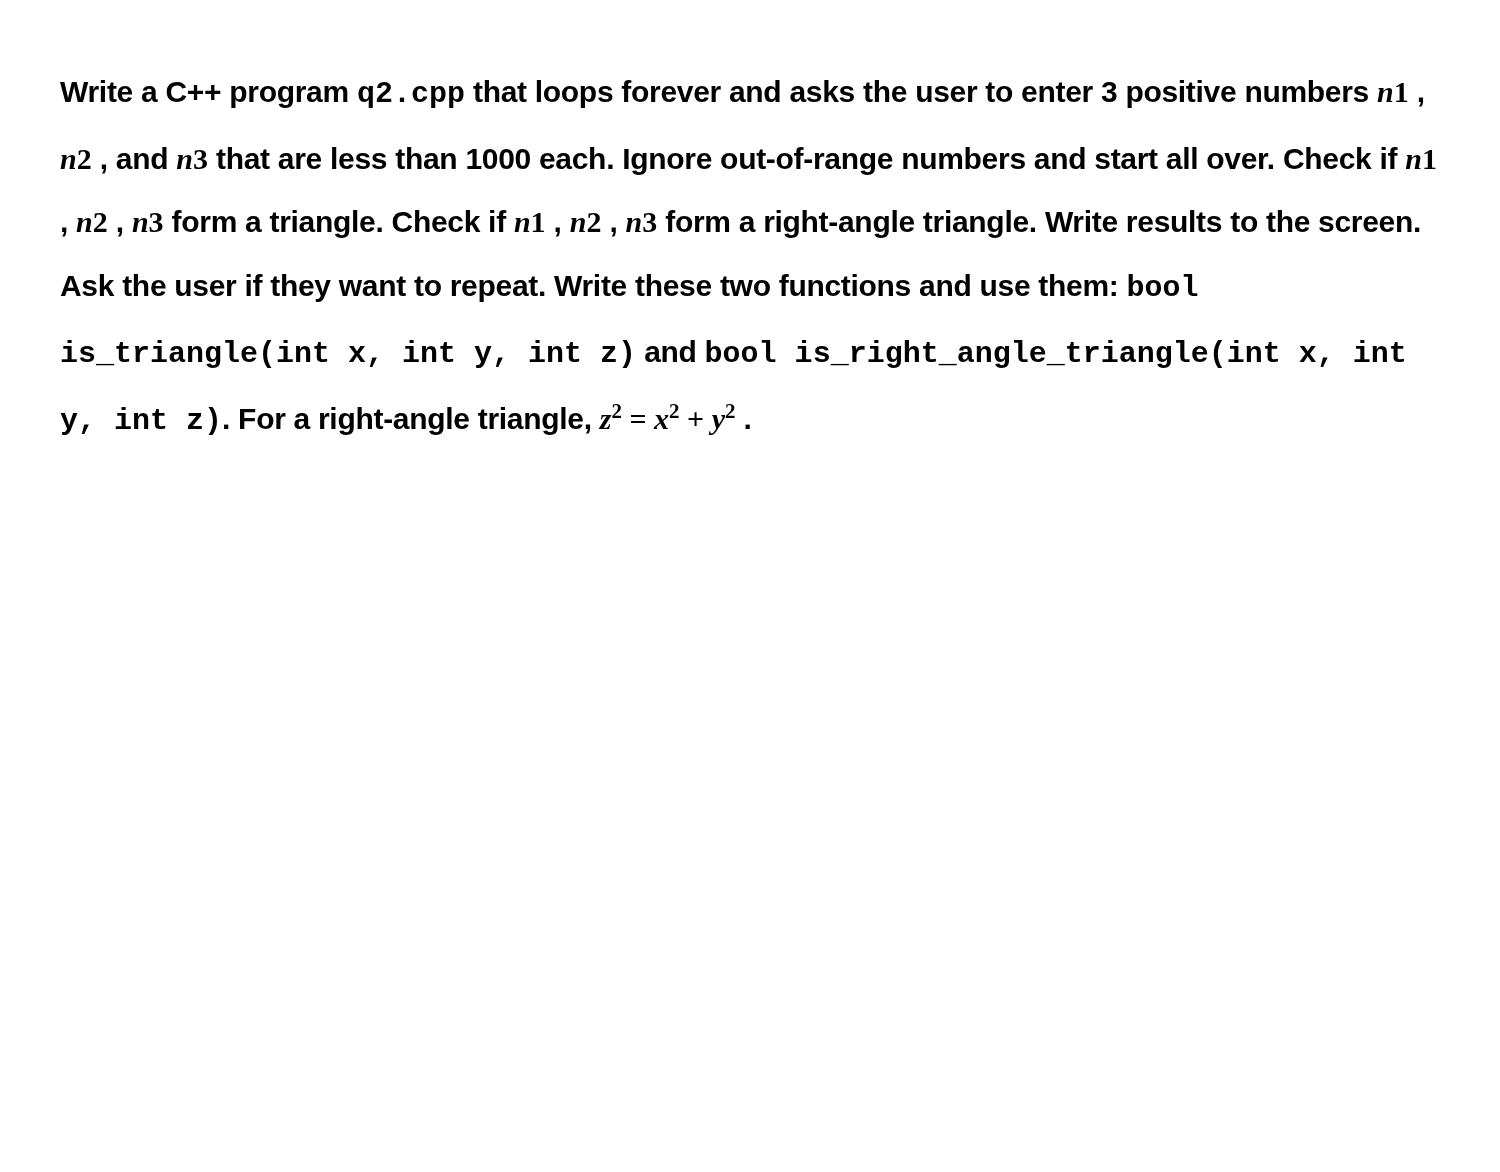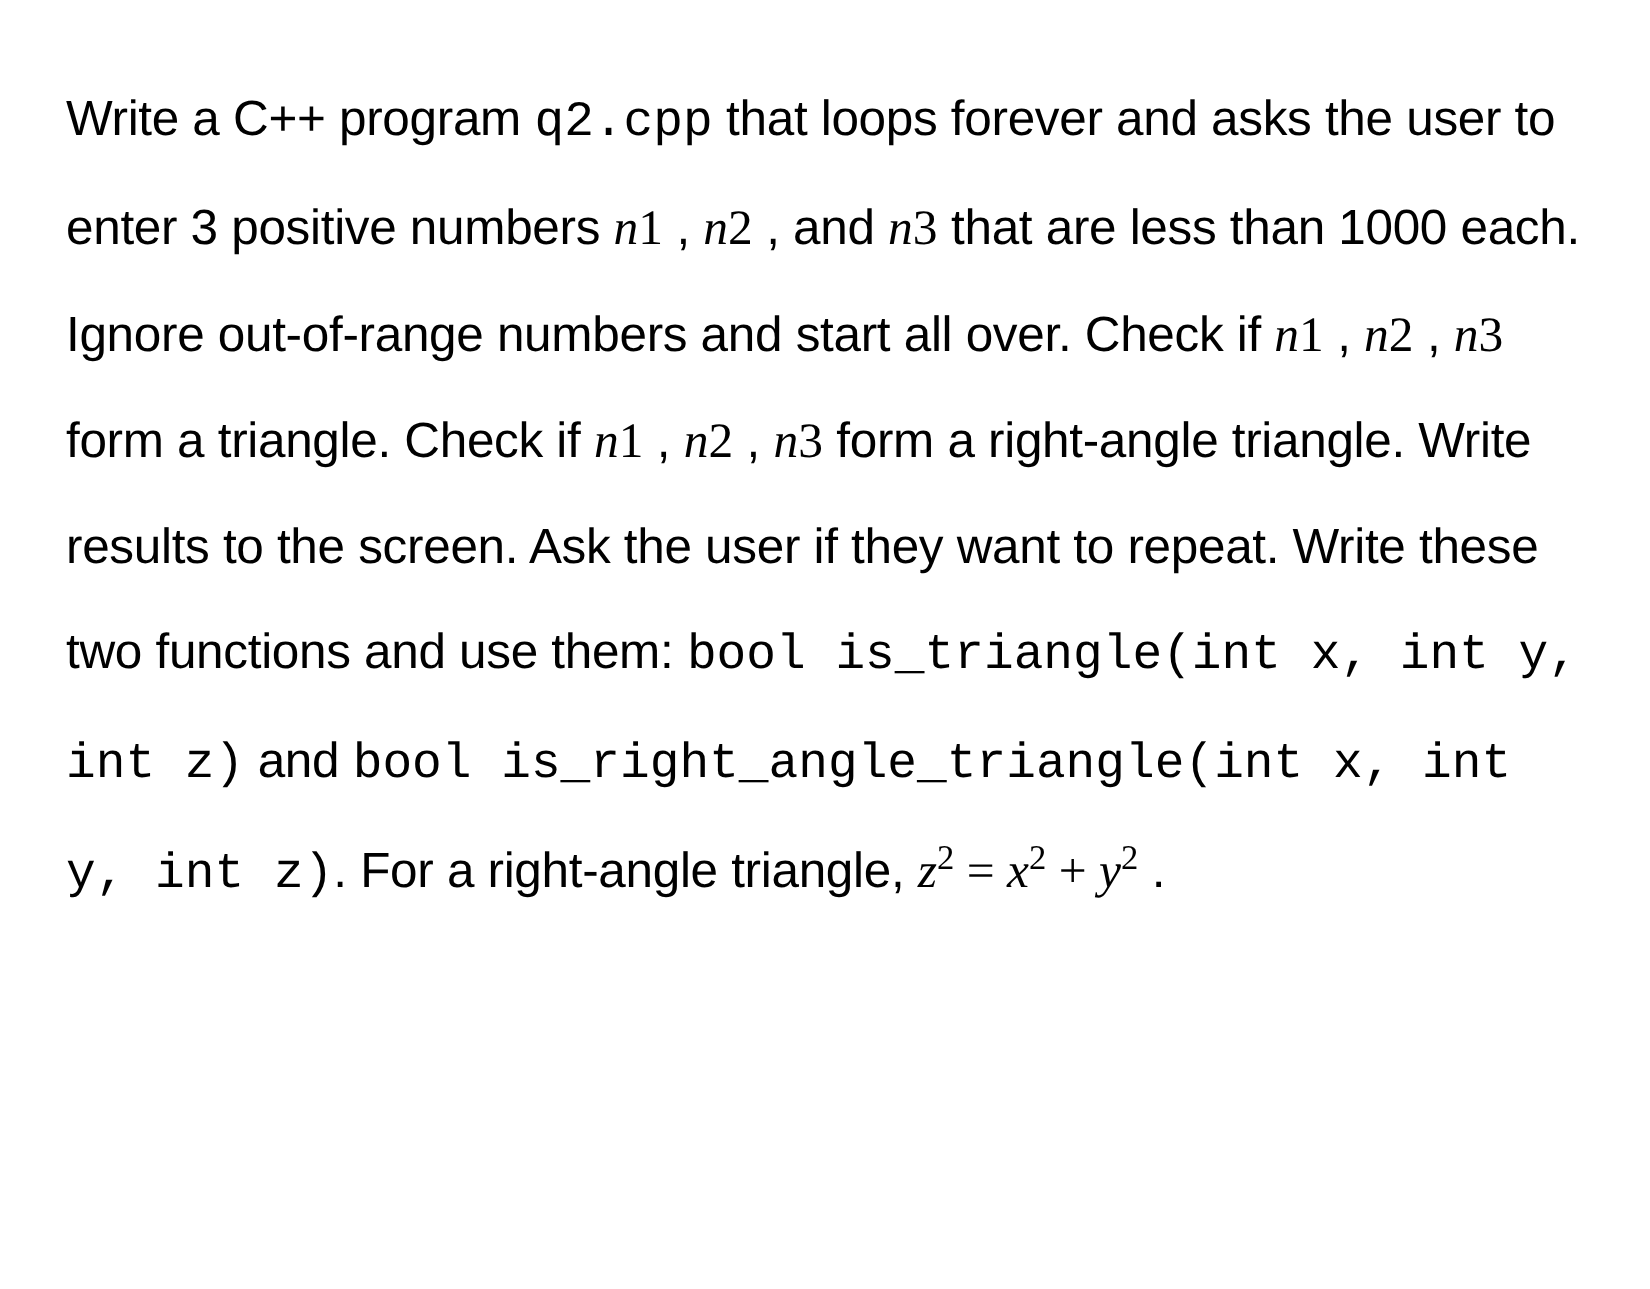--- a/index.html
+++ b/index.html
@@ -9,24 +9,24 @@
     height: 1172px;
     background: #ffffff;
     font-family: Arial, Helvetica, sans-serif;
     overflow: hidden;
   }
   .page {
     box-sizing: border-box;
     padding: 60px 60px 60px 60px;
     width: 1500px;
     height: 1172px;
-    font-size: 45px;
+    font-size: 30px;
     line-height: 2.12;
     color: #000000;
-    font-weight: 400;
+    font-weight: 700;
     letter-spacing: -0.3px;
   }
   .code {
     font-family: "Courier New", Courier, monospace;
     letter-spacing: 0;
   }
   .math {
     font-family: "Times New Roman", Times, serif;
     font-style: italic;
     letter-spacing: 0;

